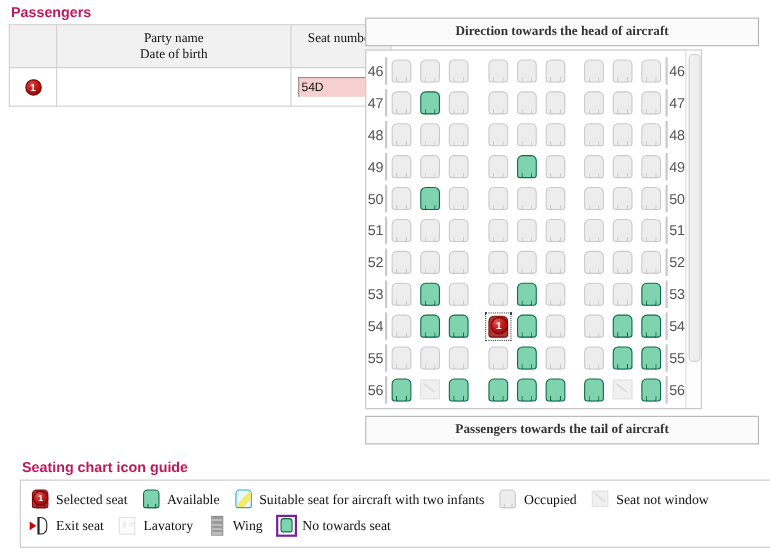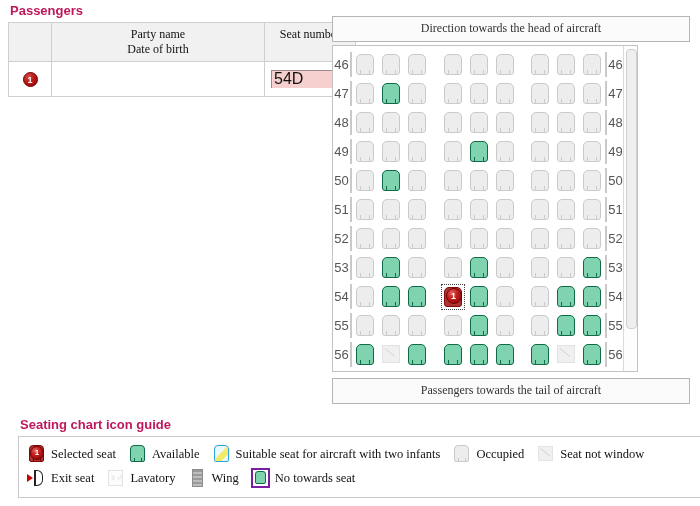--- a/index.html
+++ b/index.html
@@ -58,35 +58,35 @@
     font-size:9px;font-weight:bold;line-height:15px;text-align:center;
     box-sizing:border-box;
   }
   .seat-input{
     width:66px;height:15px;
     background:#f6cfcf;
     border:none;
     border-top:1px solid #9a8a8a;
     border-left:1px solid #9a8a8a;
     font-family:"Liberation Sans", sans-serif;
-    font-size:16px;
+    font-size:11px;
     color:#111;
     padding:1px 2px;
     box-sizing:content-box;
     outline:none;
   }
 
   
   #seatmap{position:absolute;left:332px;top:16px;width:360px;}
   .dir-bar{
     border:1px solid #b5b5b5;
     background:#fbfbfb;
     text-align:center;
     font-family:"Liberation Serif", serif;
-    font-weight:normal;font-size:12px;color:#333;
+    font-weight:bold;font-size:12px;color:#333;
     padding:4px 0 5px 0;
     box-sizing:border-box;
     width:358px;
   }
   .map-frame{
     margin-top:3px;
     width:306px;height:327px;
     border:1px solid #c2c2c2;
     background:#fff;
     box-sizing:border-box;

